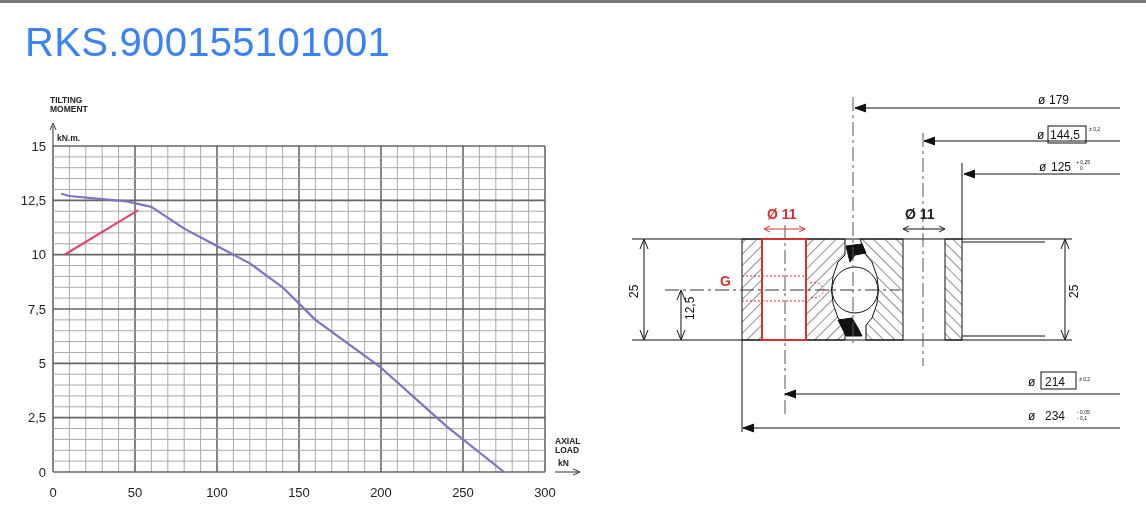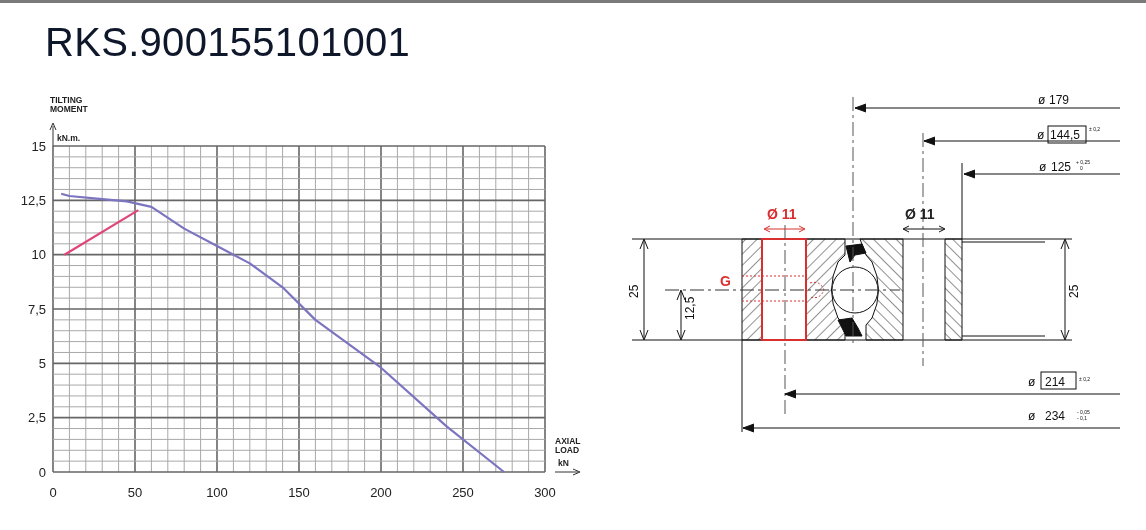--- a/index.html
+++ b/index.html
@@ -1,18 +1,18 @@
 <!DOCTYPE html>
 <html><head>
 <meta charset="utf-8">
 <style>
   html, body { margin:0; padding:0; background:#ffffff; }
   body { width:1146px; height:530px; position:relative; overflow:hidden; font-family:"Liberation Sans", sans-serif; color:#222; }
   .topbar { position:absolute; left:0; top:0; width:1146px; height:3px; background:#7a7a7a; }
-  .title { position:absolute; left:45px; top:20px; font-size:40px; font-weight:400; letter-spacing:0.3px; color:#0f172a; font-family:"Liberation Sans", sans-serif; }
+  .title { position:absolute; left:25px; top:20px; font-size:40px; font-weight:400; letter-spacing:0.3px; color:#3b82f6; font-family:"Liberation Sans", sans-serif; }
   svg { position:absolute; left:0; top:0; }
   .ax-label { font-family:"Liberation Sans", sans-serif; font-weight:700; font-size:8.5px; fill:#222; }
   .tick { font-family:"Liberation Sans", sans-serif; font-size:13px; fill:#222; }
   .dim { font-family:"Liberation Sans", sans-serif; font-size:12px; fill:#111; }
   .tol { font-family:"Liberation Sans", sans-serif; font-size:5px; fill:#111; }
   .red { font-family:"Liberation Sans", sans-serif; font-weight:700; font-size:14px; fill:#d9302f; }
 </style>
 </head>
 <body>
 

